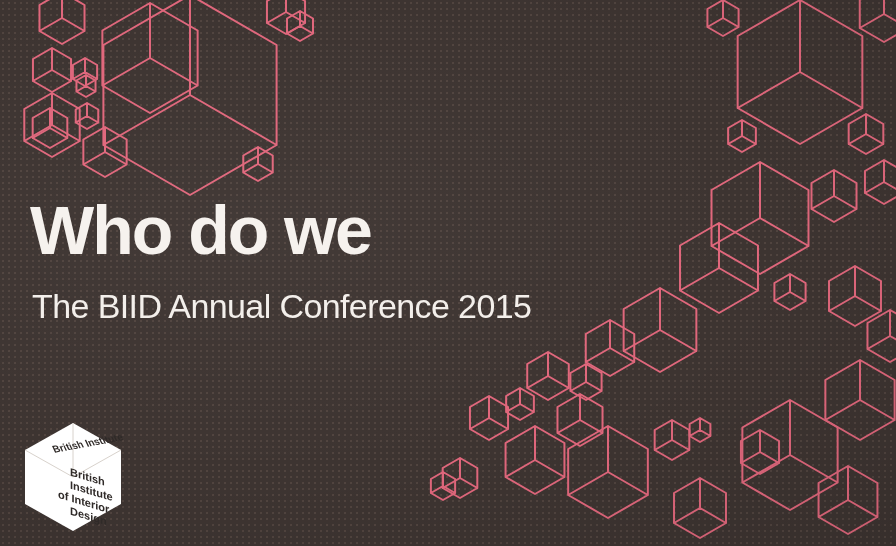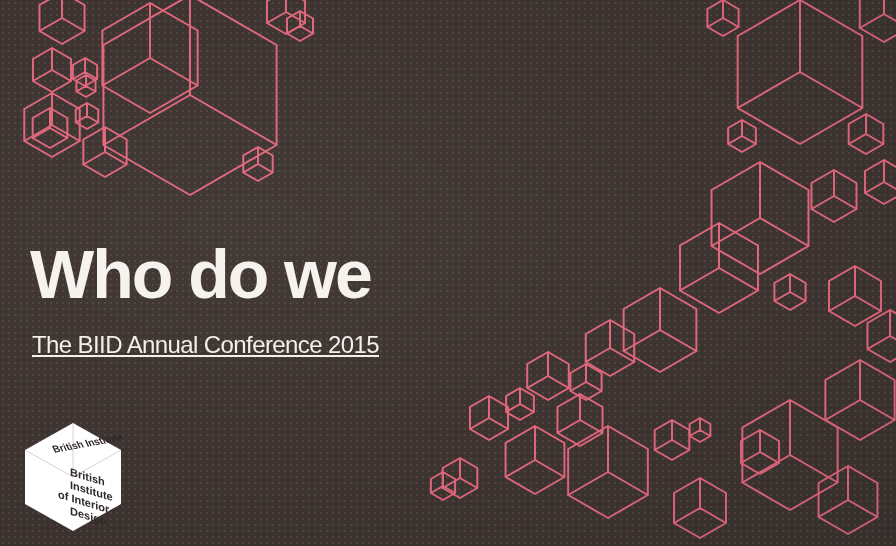--- a/index.html
+++ b/index.html
@@ -42,21 +42,20 @@
     left: 0;
     width: 896px;
     height: 546px;
   }
 
   .text-block {
     position: absolute;
     left: 30px;
     top: 198px;
     z-index: 5;
-    margin-top: 44px;
   }
 
   .headline {
     margin: 0;
     color: #f6f2ee;
     font-family: "Liberation Sans", sans-serif;
     font-weight: bold;
     font-size: 68px;
     line-height: 0.95;
     letter-spacing: -2.0px;
@@ -64,25 +63,24 @@
   }
   .headline .line2 {
     display: block;
   }
 
   .subhead {
     margin: 26px 0 0 2px;
     color: #f3efeb;
     font-family: "Liberation Sans", sans-serif;
     font-weight: normal;
-    font-size: 24px;
+    font-size: 34px;
     letter-spacing: -0.6px;
     line-height: 1;
     white-space: nowrap;
-    text-decoration: underline;
   }
 
   
   .logo {
     position: absolute;
     left: 22px;
     top: 421px;
     width: 102px;
     height: 112px;
     z-index: 6;

